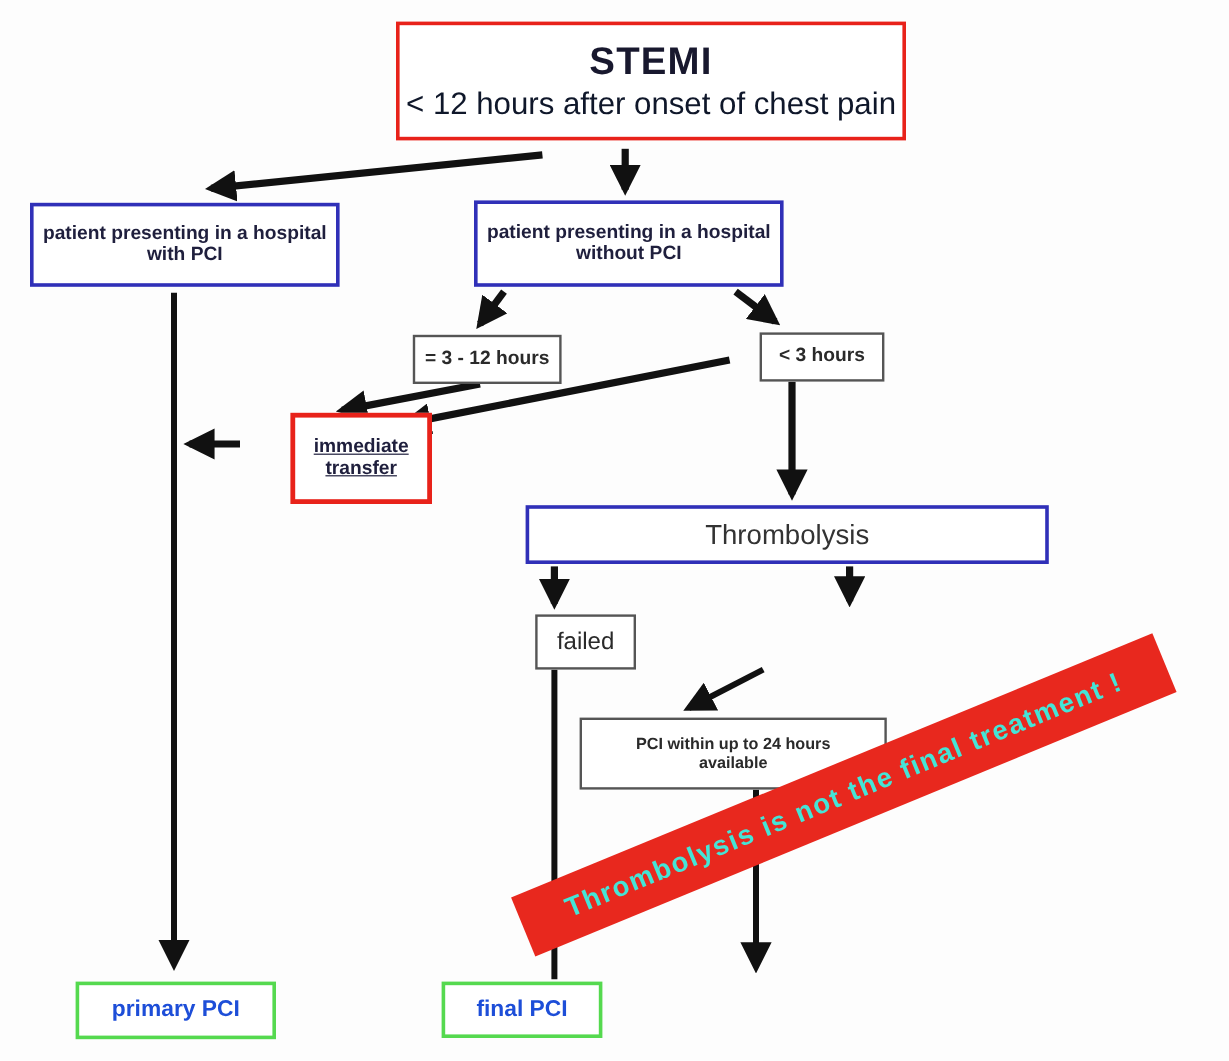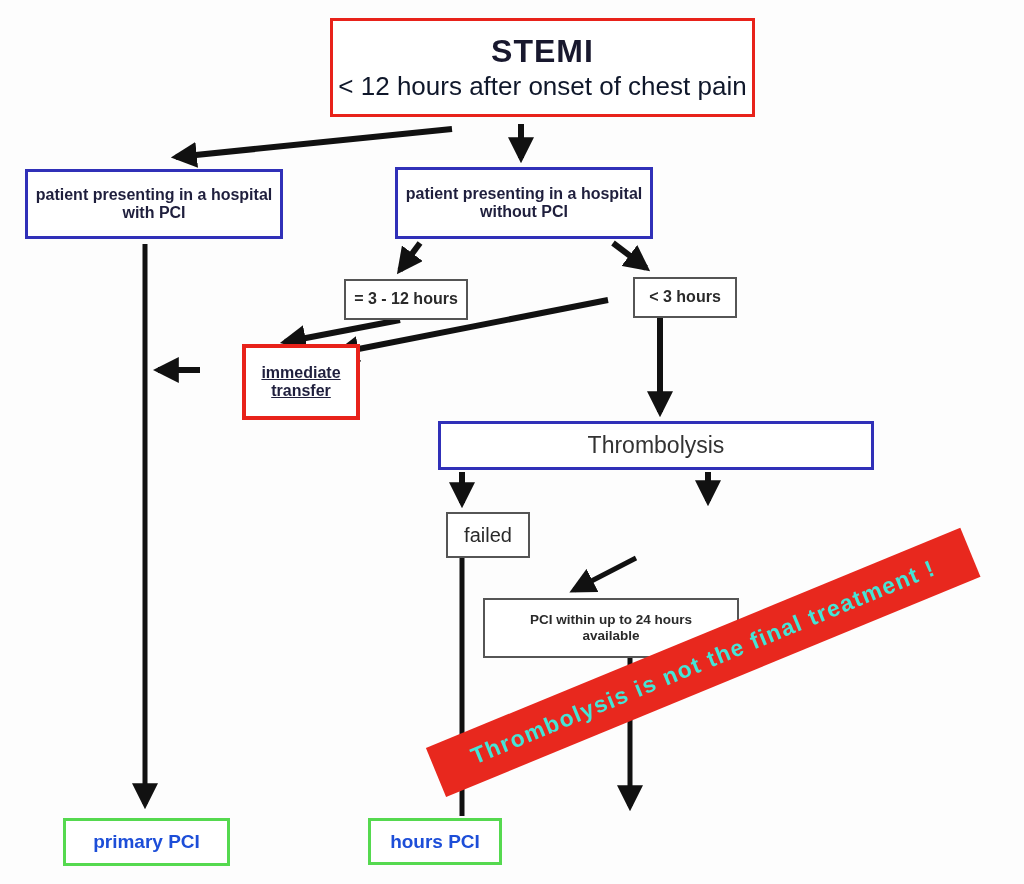--- a/index.html
+++ b/index.html
@@ -91,21 +91,21 @@
 
   <div class="node gray lbl-pci24" style="left:483px;top:598px;width:256px;height:60px;">
     <span>PCI within up to 24 hours available</span>
   </div>
 
   <div class="node green lbl-green" style="left:63px;top:818px;width:167px;height:48px;">
     <span>primary PCI</span>
   </div>
 
   <div class="node green lbl-green" style="left:368px;top:818px;width:134px;height:47px;">
-    <span>hours PCI</span>
+    <span>final PCI</span>
   </div>
 
 
   <div class="banner">
     <span class="banner-text">Thrombolysis is not the final treatment !</span>
   </div>
 
 </div>
 
 </body></html>

